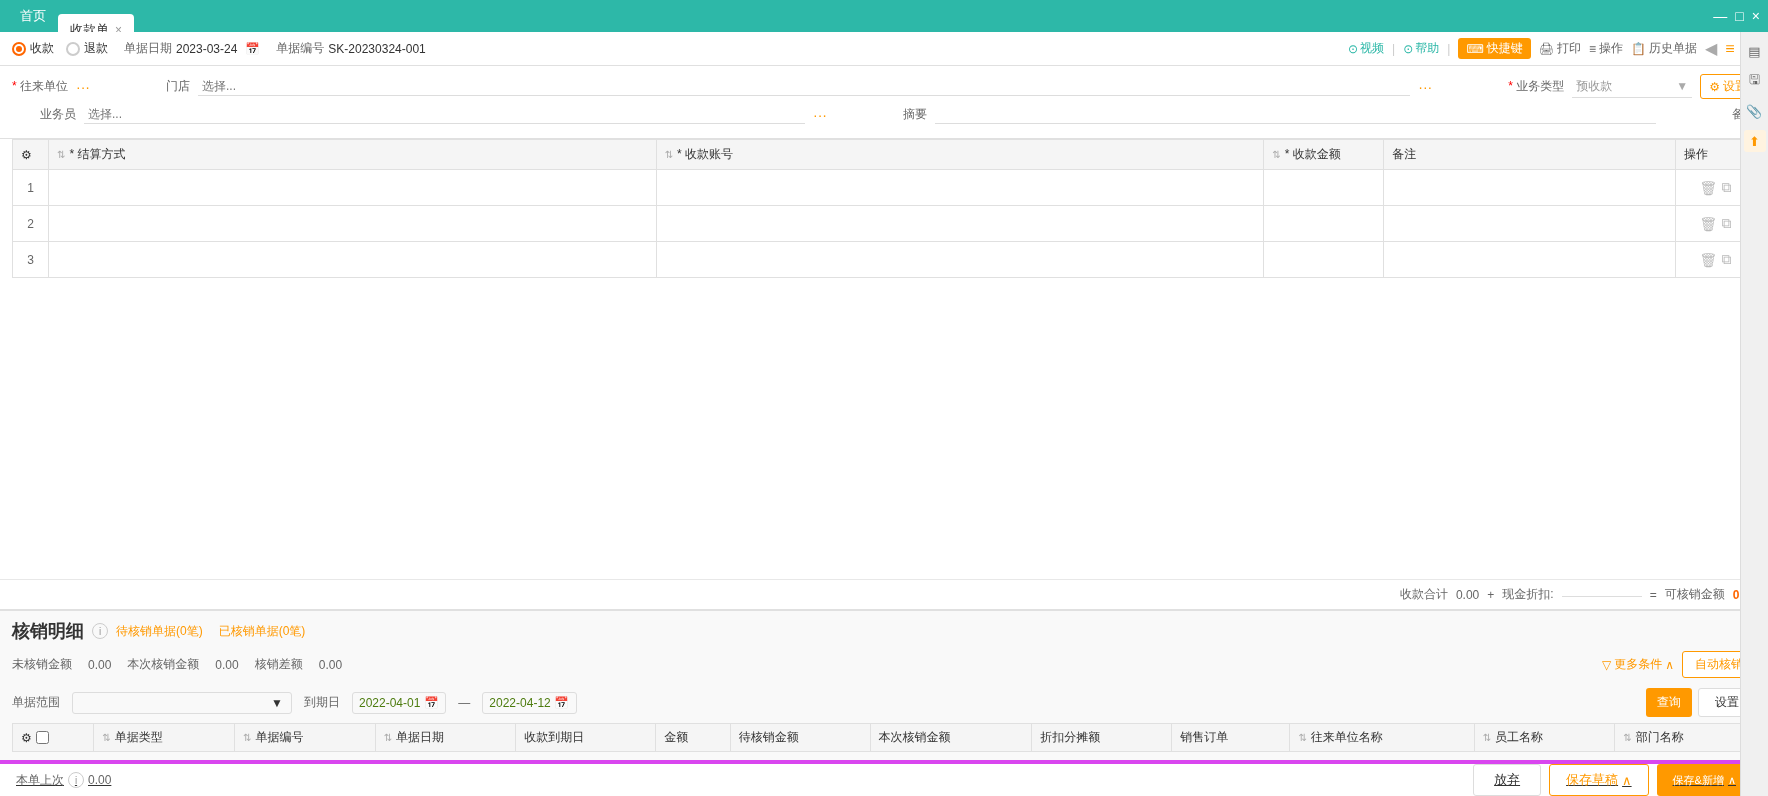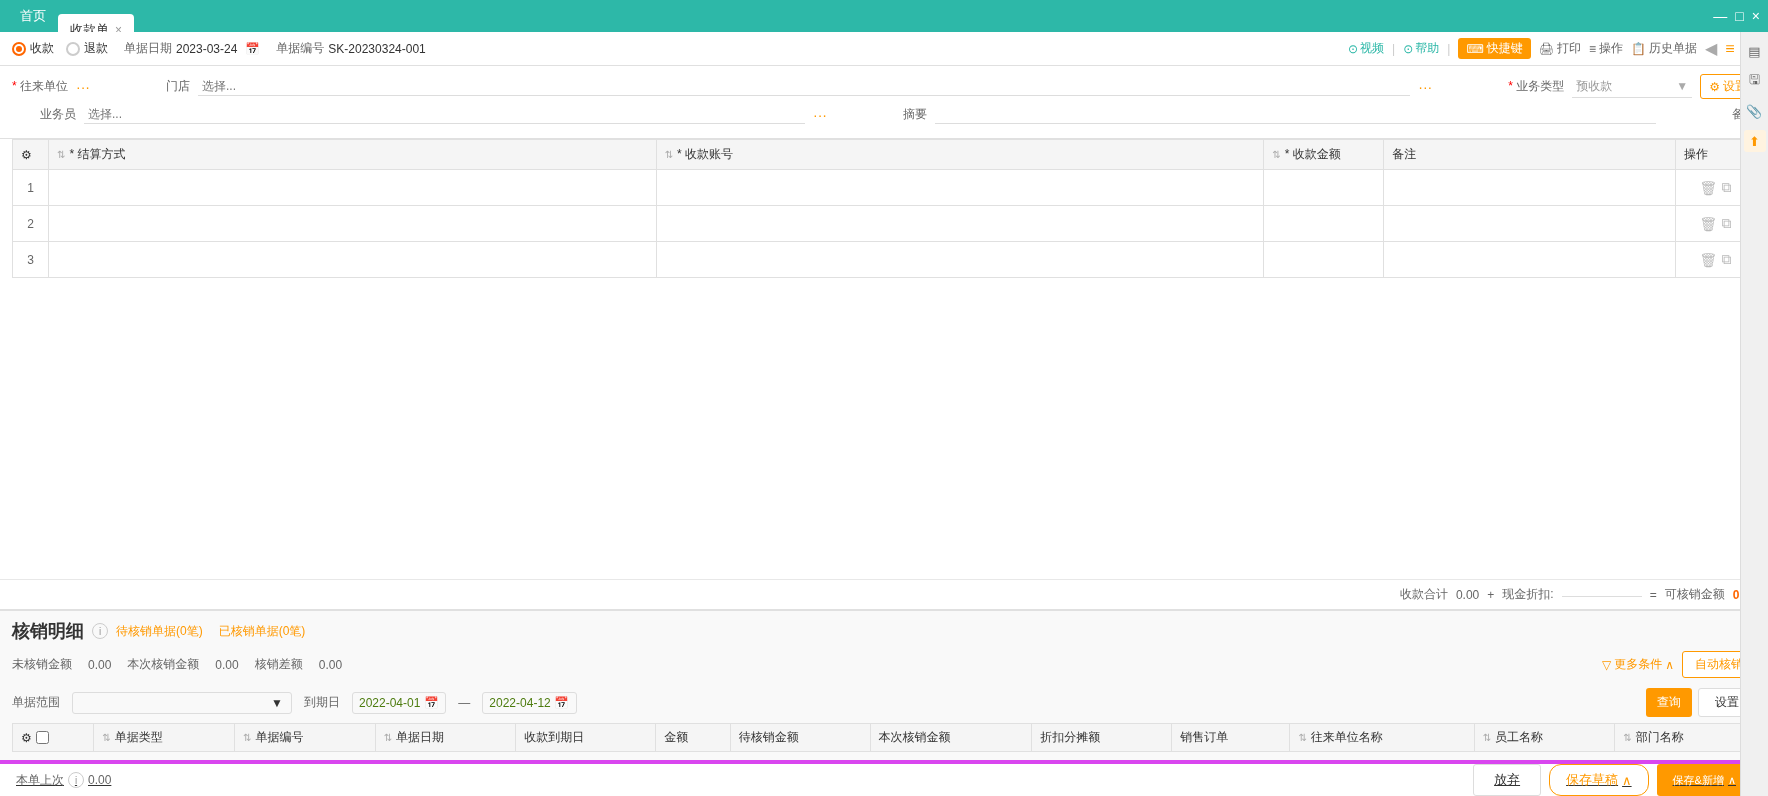--- a/index.html
+++ b/index.html
@@ -406,21 +406,21 @@
       border: 1px solid #ddd;
       border-radius: 3px;
       padding: 6px 20px;
       cursor: pointer;
       font-size: 13px;
     }
     .btn-save-draft {
       background: #fff;
       color: #f90;
       border: 1px solid #f90;
-      border-radius: 12px;
+      border-radius: 3px;
       padding: 6px 16px;
       cursor: pointer;
       font-size: 13px;
       display: flex;
       align-items: center;
       gap: 4px;
     }
     .btn-save-new {
       background: #f90;
       color: #fff;

